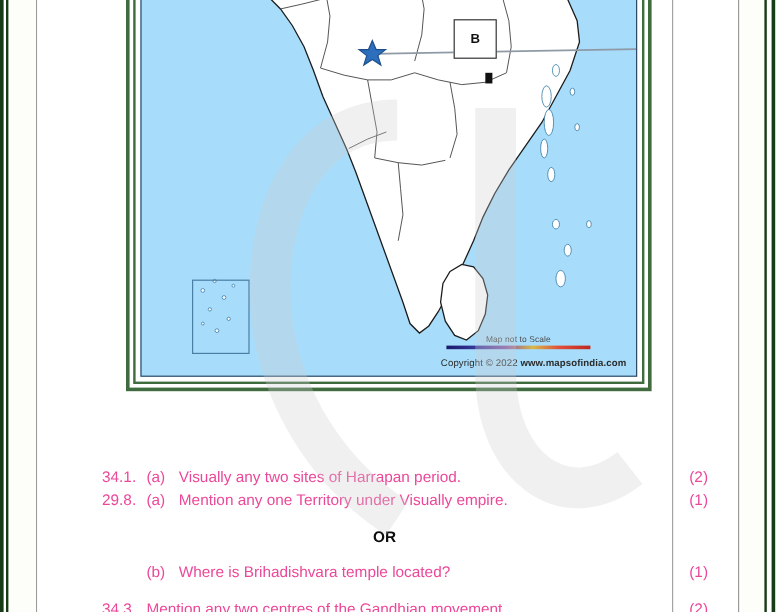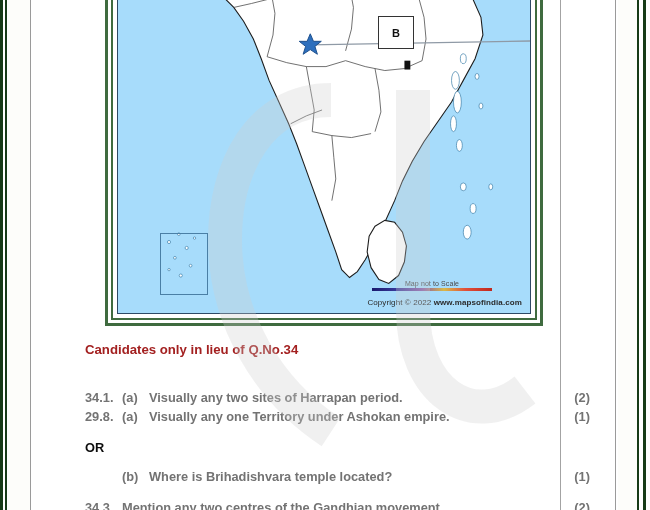--- a/index.html
+++ b/index.html
@@ -214,37 +214,37 @@
     left: 54px;
     top: 388px;
     width: 505px;
     z-index: 20;
   }
   .q-row {
     position: relative;
     display: flex;
     align-items: flex-end;
     font-size: 12.8px;
-    font-weight: bold;
-    color: #737373;
+    font-weight: normal;
+    color: #ec4899;
     font-family: "Liberation Sans", sans-serif;
     line-height: 19px;
   }
   .q-num   { width: 37px; flex: 0 0 37px; }
   .q-sub   { width: 27px; flex: 0 0 27px; }
   .q-text  { flex: 1 1 auto; }
   .q-marks {
     position: absolute;
     right: 0;
     width: 34px;
     text-align: right;
   }
   .q-row.indent-b { padding-left: 37px; }
   .q-or {
-    text-align: left;
+    text-align: center;
     font-size: 12.8px;
     font-weight: bold;
     color: #0d0d0d;
     font-family: "Liberation Sans", sans-serif;
     padding-right: 34px;
     line-height: 19px;
   }
   .sp-10 { height: 10px; }
   .sp-12 { height: 12px; }
 </style>
@@ -392,36 +392,35 @@
     <div class="watermark">
       <svg viewBox="0 0 420 440">
         <g fill="none" stroke="#cfcfcf" stroke-width="34" stroke-linecap="butt">
           <path d="M 150,40 C 78,40 44,108 44,180 C 44,258 86,330 150,372"></path>
           <path d="M 232,30 L 232,250 C 232,330 290,372 344,330"></path>
         </g>
       </svg>
     </div>
 
     <div class="note">
-      <span class="ln2">Candidates only in lieu of Q.No.34</span>
     </div>
 
     <div class="questions">
 
       <div class="q-row">
         <span class="q-num">34.1.</span>
         <span class="q-sub">(a)</span>
         <span class="q-text">Visually any two sites of Harrapan period.</span>
         <span class="q-marks">(2)</span>
       </div>
 
       <div class="q-row">
         <span class="q-num">29.8.</span>
         <span class="q-sub">(a)</span>
-        <span class="q-text">Visually any one Territory under Ashokan empire.</span>
+        <span class="q-text">Mention any one Territory under Visually empire.</span>
         <span class="q-marks">(1)</span>
       </div>
 
       <div class="sp-12"></div>
 
       <div class="q-or">OR</div>
 
       <div class="sp-10"></div>
 
       <div class="q-row indent-b">

